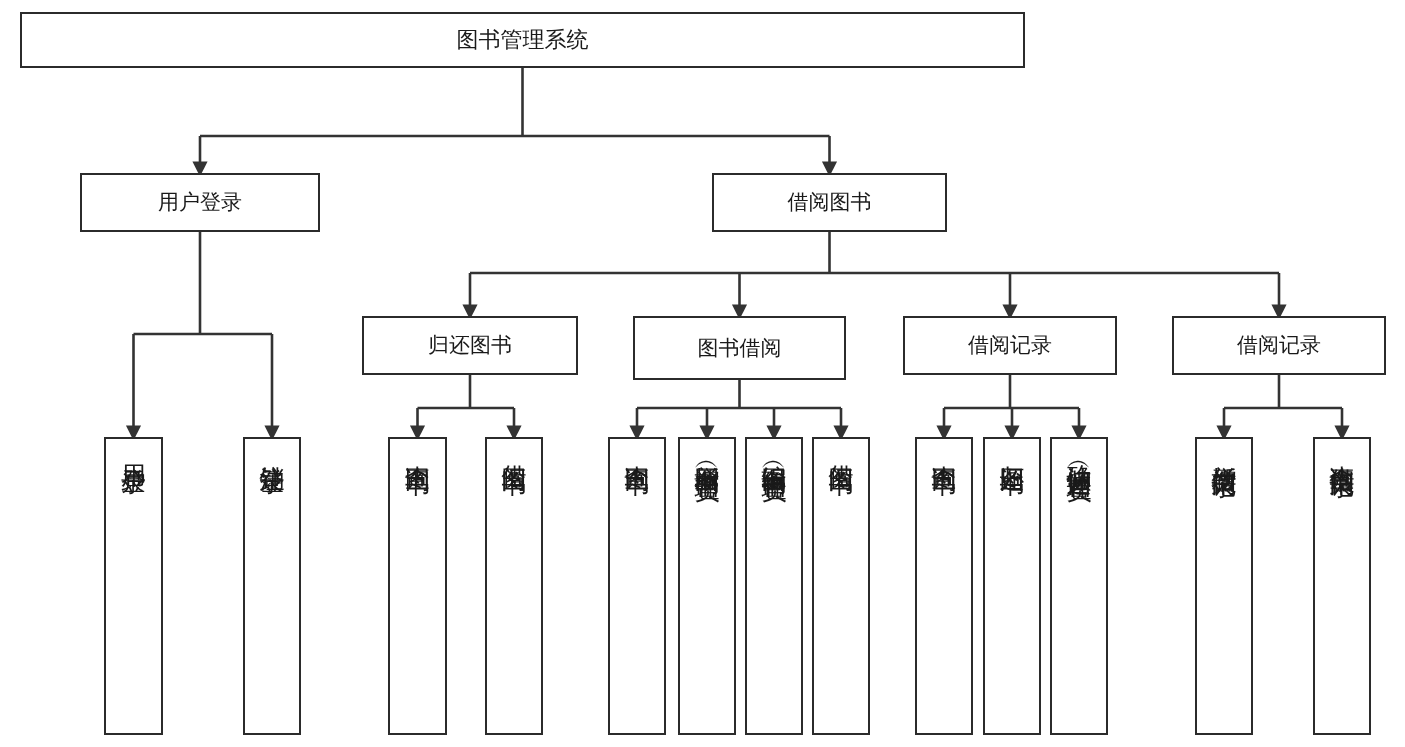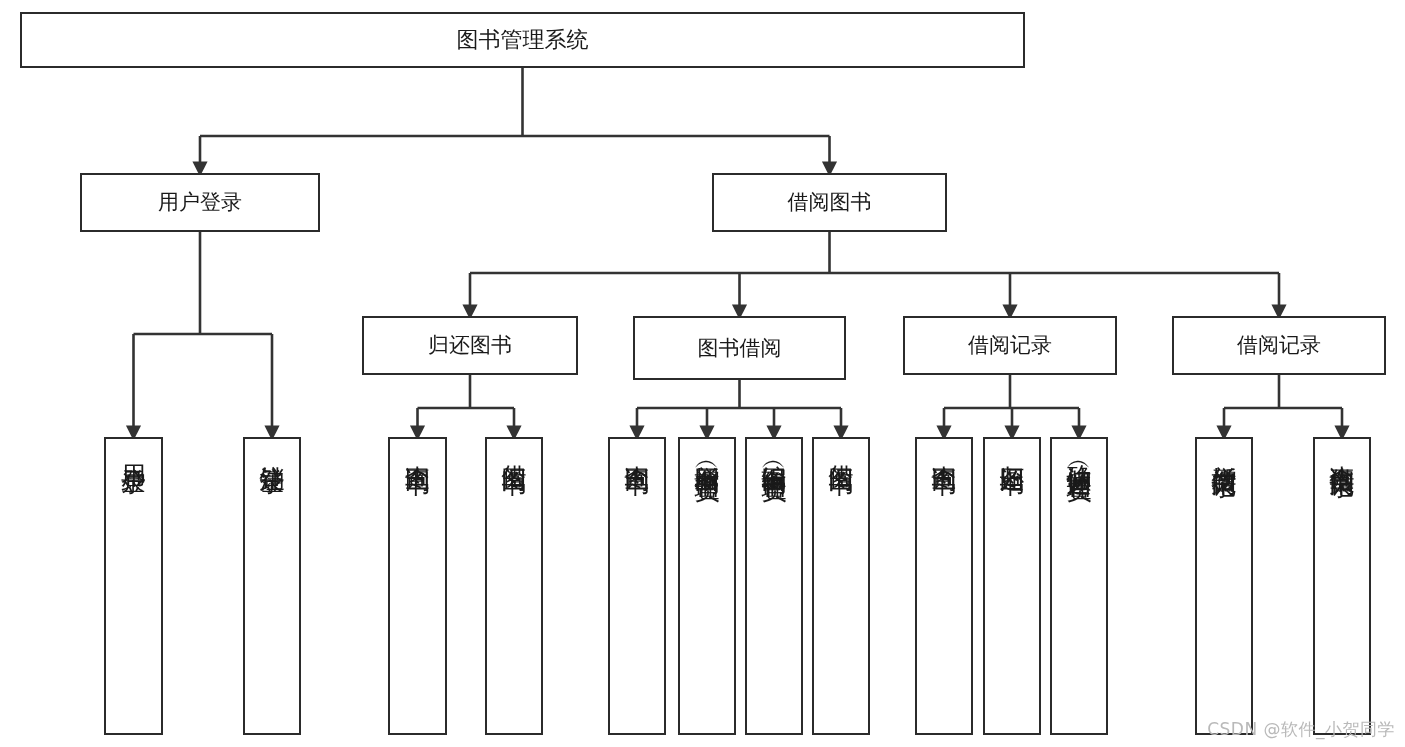--- a/index.html
+++ b/index.html
@@ -176,15 +176,14 @@
         <span class="node-label">确认归还（管理员）</span>
       </div>
       <div class="node-box vertical" style="left: 1195px; top: 437px; width: 58px; height: 298px;">
         <span class="node-label">新增借阅记录</span>
       </div>
       <div class="node-box vertical" style="left: 1313px; top: 437px; width: 58px; height: 298px;">
         <span class="node-label">查询借阅记录</span>
       </div>
     </div>
 
-  <div id="watermark">CSDN @软件_小贺同学</div>
 
 </div>
 
 </body></html>

